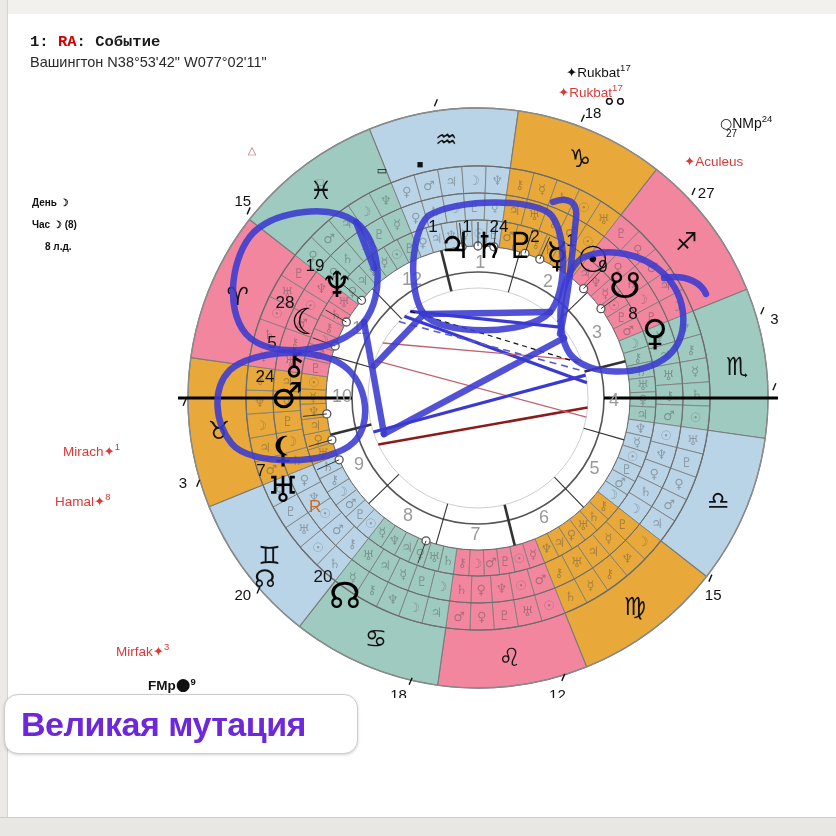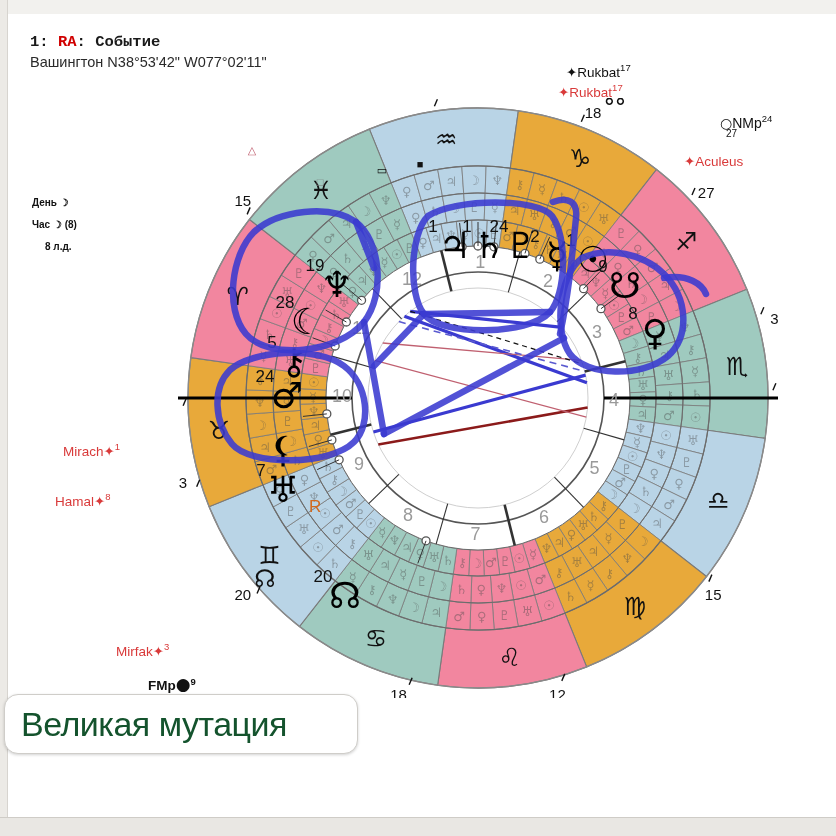--- a/index.html
+++ b/index.html
@@ -30,21 +30,21 @@
   .red{color:#d93a3a;}
   .blk{color:#111;}
 
   
   #banner{
     position:absolute;left:4px;top:694px;width:352px;height:58px;
     background:#fff;border:1px solid #cfcdc9;border-radius:14px;
     box-shadow:0 1px 3px rgba(0,0,0,.18);
     display:flex;align-items:center;
   }
-  #banner span{font-size:34px;font-weight:normal;color:#14532d;padding-left:16px;letter-spacing:-.5px;}
+  #banner span{font-size:34px;font-weight:bold;color:#6d28d9;padding-left:16px;letter-spacing:-.5px;}
 
   
   #wheel{position:absolute;left:178px;top:98px;width:600px;height:600px;}
   #wheel svg{display:block;}
   .glyph{font-family:"DejaVu Sans", sans-serif;}
   .signglyph{font-size:25px;fill:#111;font-family:"DejaVu Sans",sans-serif;}
   .rulerglyph{font-size:13px;font-family:"DejaVu Sans",sans-serif;opacity:.42;}
   .housenum{font-size:18px;fill:#9a9a9a;font-family:"Liberation Sans",sans-serif;}
   .degnum{font-size:17px;fill:#111;font-family:"Liberation Sans",sans-serif;}
   .cuspnum{font-size:15px;fill:#111;font-family:"Liberation Sans",sans-serif;}

